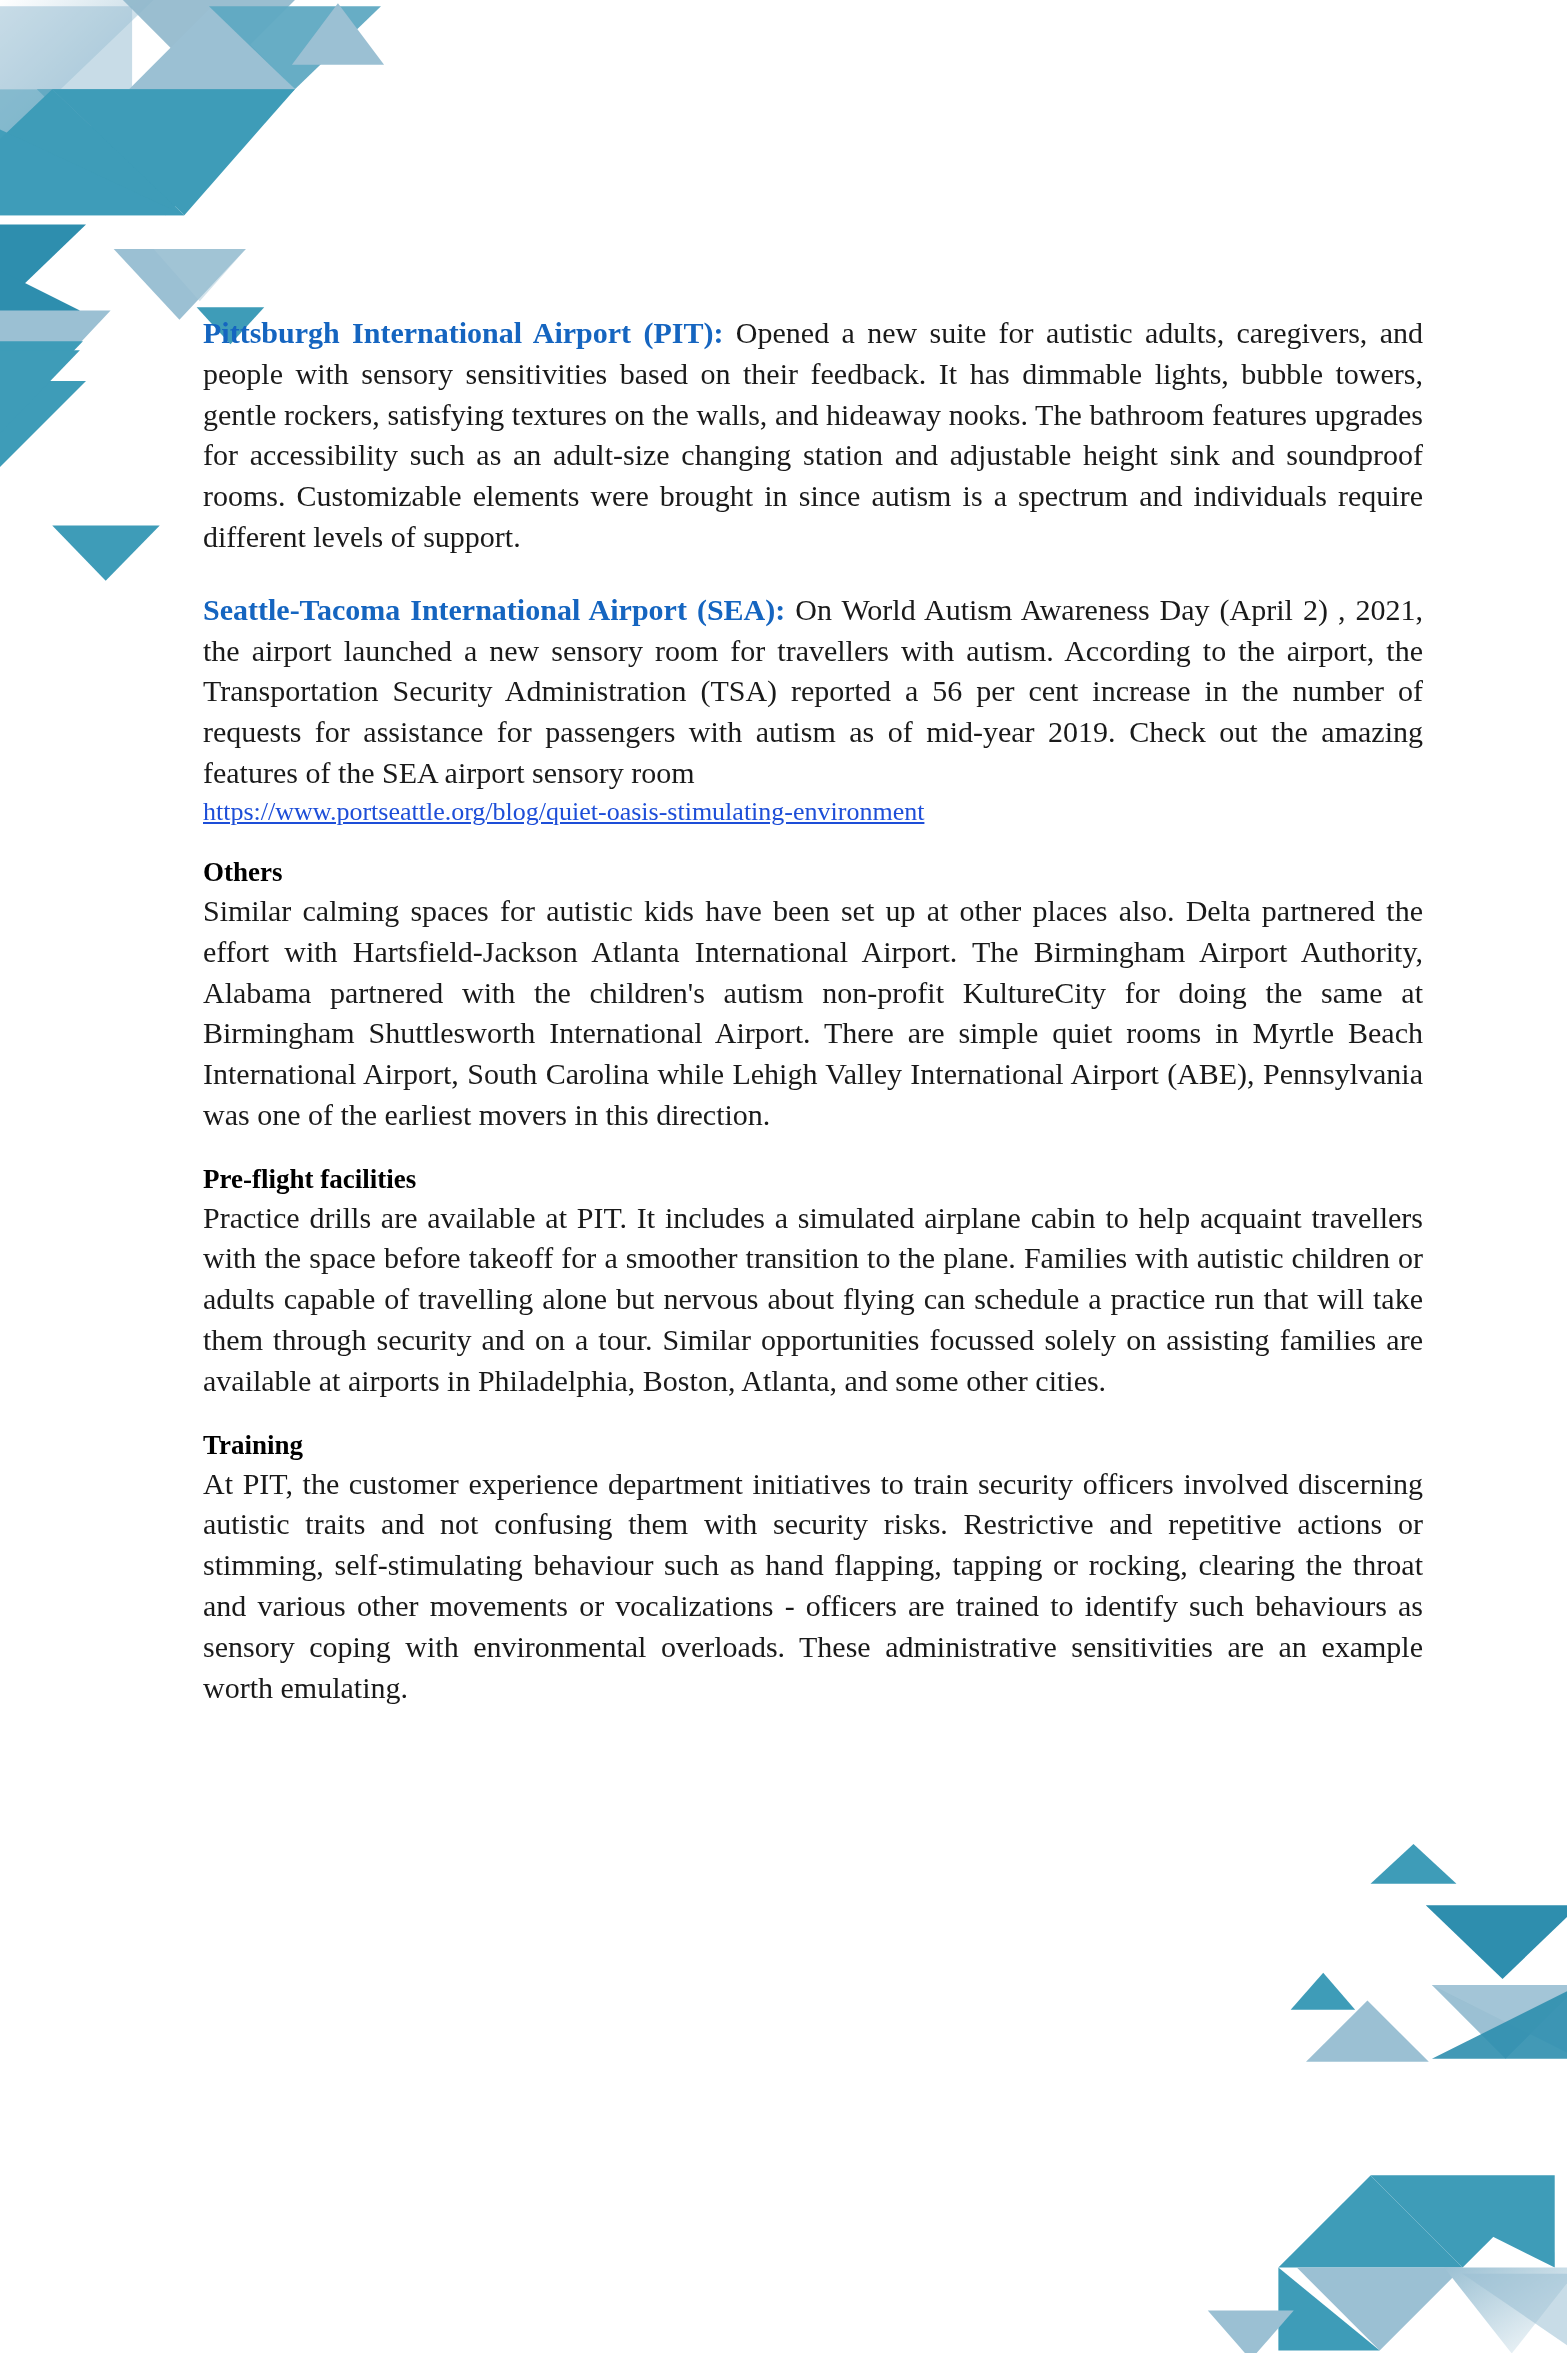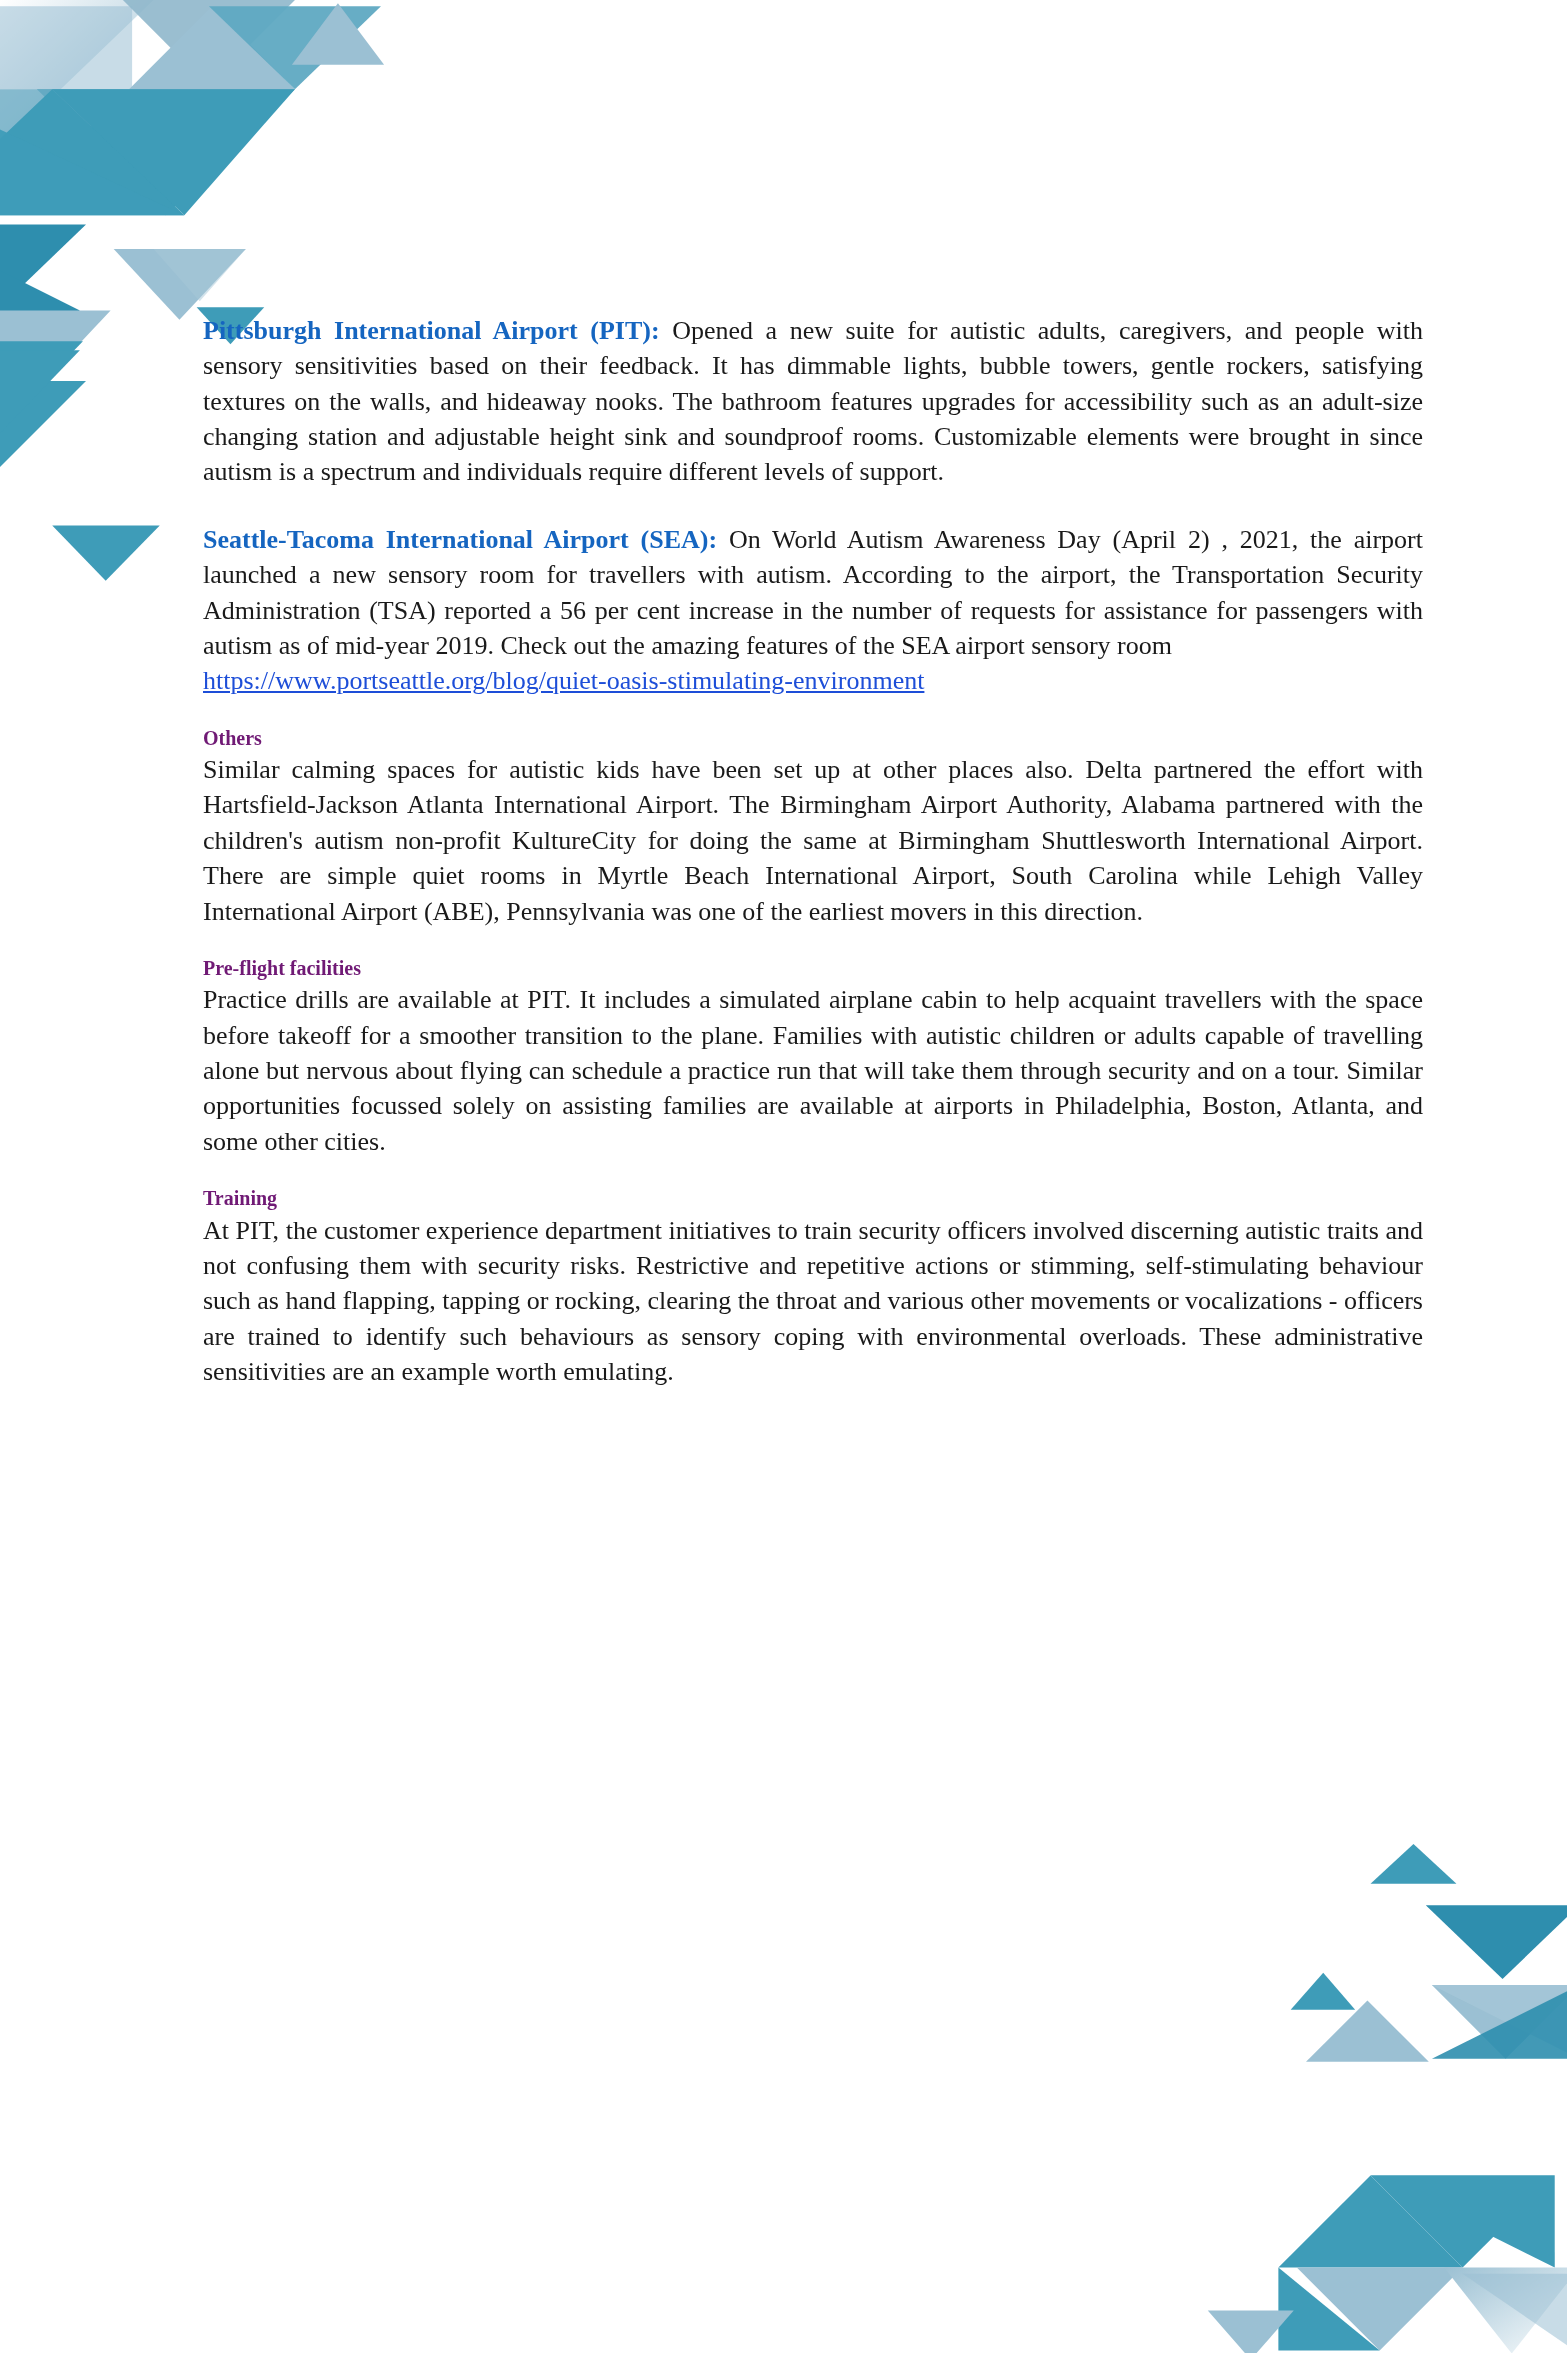--- a/index.html
+++ b/index.html
@@ -42,39 +42,39 @@
     color: #F90505;
     font-weight: bold;
     font-size: 46px;
     line-height: 1.0;
     letter-spacing: -0.3px;
     margin: 0 0 26px 0;
     font-family: "Liberation Serif", "DejaVu Serif", serif;
   }
 
   .body-para {
-    font-size: 26px;
+    font-size: 30px;
     line-height: 1.36;
     color: #1a1a1a;
     text-align: justify;
     margin: 0;
     font-family: "Liberation Serif", "DejaVu Serif", serif;
     hyphens: auto;
     -webkit-hyphens: auto;
   }
 
   .lead-in {
     color: #1565C0;
     font-weight: bold;
   }
 
   .section-head {
-    color: #701a75;
+    color: #000000;
     font-weight: bold;
-    font-size: 20px;
+    font-size: 27px;
     line-height: 1.2;
     margin: 0 0 2.5px 0;
     font-family: "Liberation Serif", "DejaVu Serif", serif;
   }
 
   .link-line {
     display: block;
     color: #1d4ed8;
     text-decoration: underline;
     font-size: 26px;

